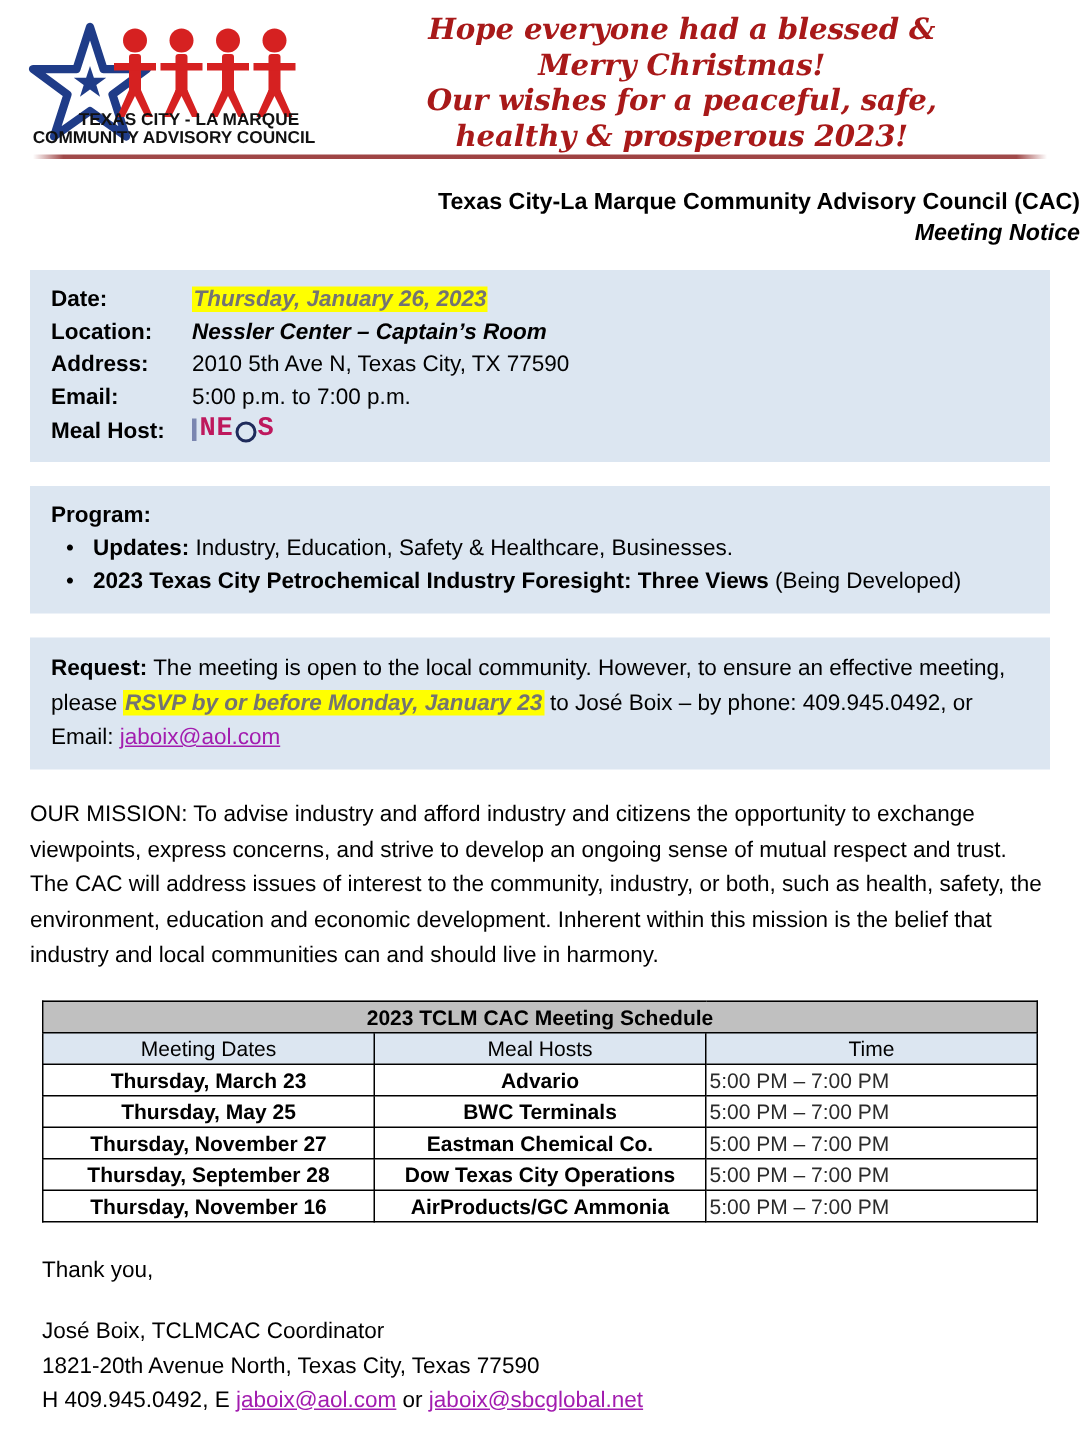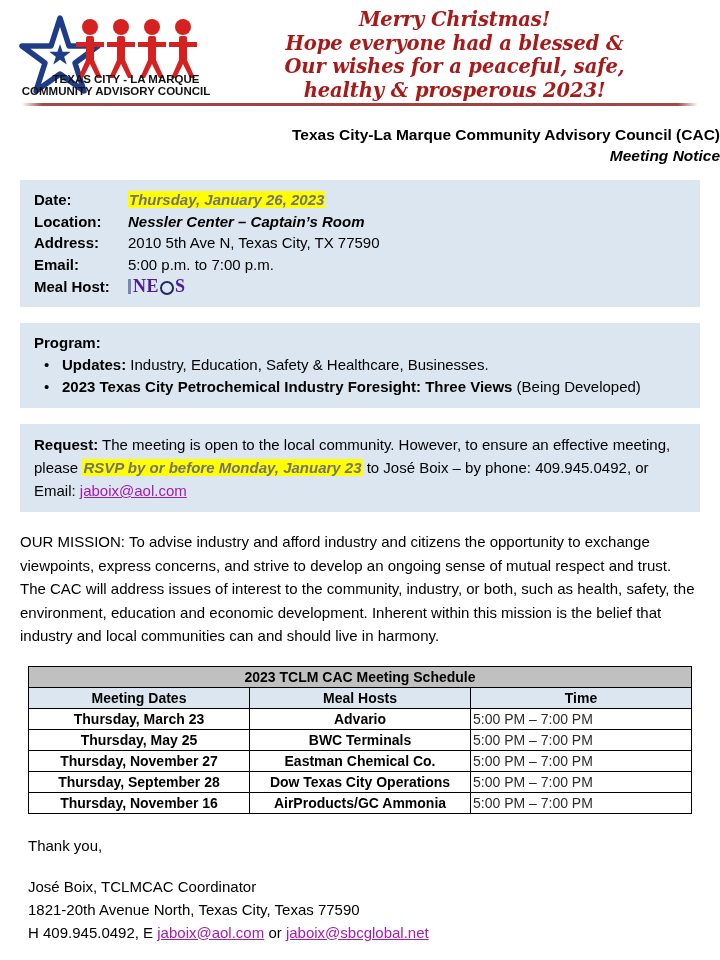--- a/index.html
+++ b/index.html
@@ -103,24 +103,24 @@
     font-weight: bold;
     font-style: italic;
     padding: 0 1px;
   }
   .bold-ital { font-weight: bold; font-style: italic; }
 
   
   .ineos {
     display: inline-flex;
     align-items: center;
-    font-family: Liberation Serif, serif;
+    font-family: Liberation Mono, monospace;
     font-weight: bold;
     font-size: 18px;
-    color: #4c1d95;
+    color: #be185d;
     letter-spacing: 0.5px;
     line-height: 18px;
     position: relative;
     top: 2px;
   }
   .ineos .i-bar {
     display: inline-block;
     width: 3px;
     height: 15px;
     background: #7B86B0;
@@ -193,21 +193,21 @@
   .sched-title {
     background: #C0C0C0;
     text-align: center;
     font-weight: bold;
     font-size: 14.5px;
     padding: 2px;
   }
   .sched-colhead {
     background: #DCE6F1;
     text-align: center;
-    font-weight: bold;
+    font-weight: normal;
     font-size: 14.5px;
   }
   td.c-date { text-align: center; font-weight: bold; width: 215px; }
   td.c-host { text-align: center; font-weight: bold; }
   td.c-time { text-align: left; font-weight: normal; width: 168px; padding-left: 6px; color: #2b2b2b; }
 
   
   .footer {
     margin: 20px 28px 0 28px;
     font-size: 15px;
@@ -248,22 +248,22 @@
         <rect x="165" y="24" width="8" height="27" rx="2"></rect>
         <path d="M155 30 L183 30 L183 35 L155 35 Z"></path>
         <path d="M165 48 L157 66 L162 66 L169 52 L176 66 L181 66 L173 48 Z"></path>
       </g>
       <text x="112" y="71" text-anchor="middle" font-family="Liberation Sans, sans-serif" font-size="11.5" font-weight="bold" fill="#111111">TEXAS CITY - LA MARQUE</text>
       <text x="102" y="83" text-anchor="middle" font-family="Liberation Sans, sans-serif" font-size="11.5" font-weight="bold" fill="#111111">COMMUNITY ADVISORY COUNCIL</text>
     </svg>
   </div>
 
   <div class="greeting">
+    <div>Hope everyone had a blessed &amp;</div>
     <div>Merry Christmas!</div>
-    <div>Hope everyone had a blessed &amp;</div>
     <div>Our wishes for a peaceful, safe,</div>
     <div>healthy &amp; prosperous 2023!</div>
   </div>
 </div>
 
 <div class="rule"></div>
 
 <div class="title-block">
   <div class="title-line1">Texas City-La Marque Community Advisory Council (CAC)</div>
   <div class="title-line2">Meeting Notice</div>

